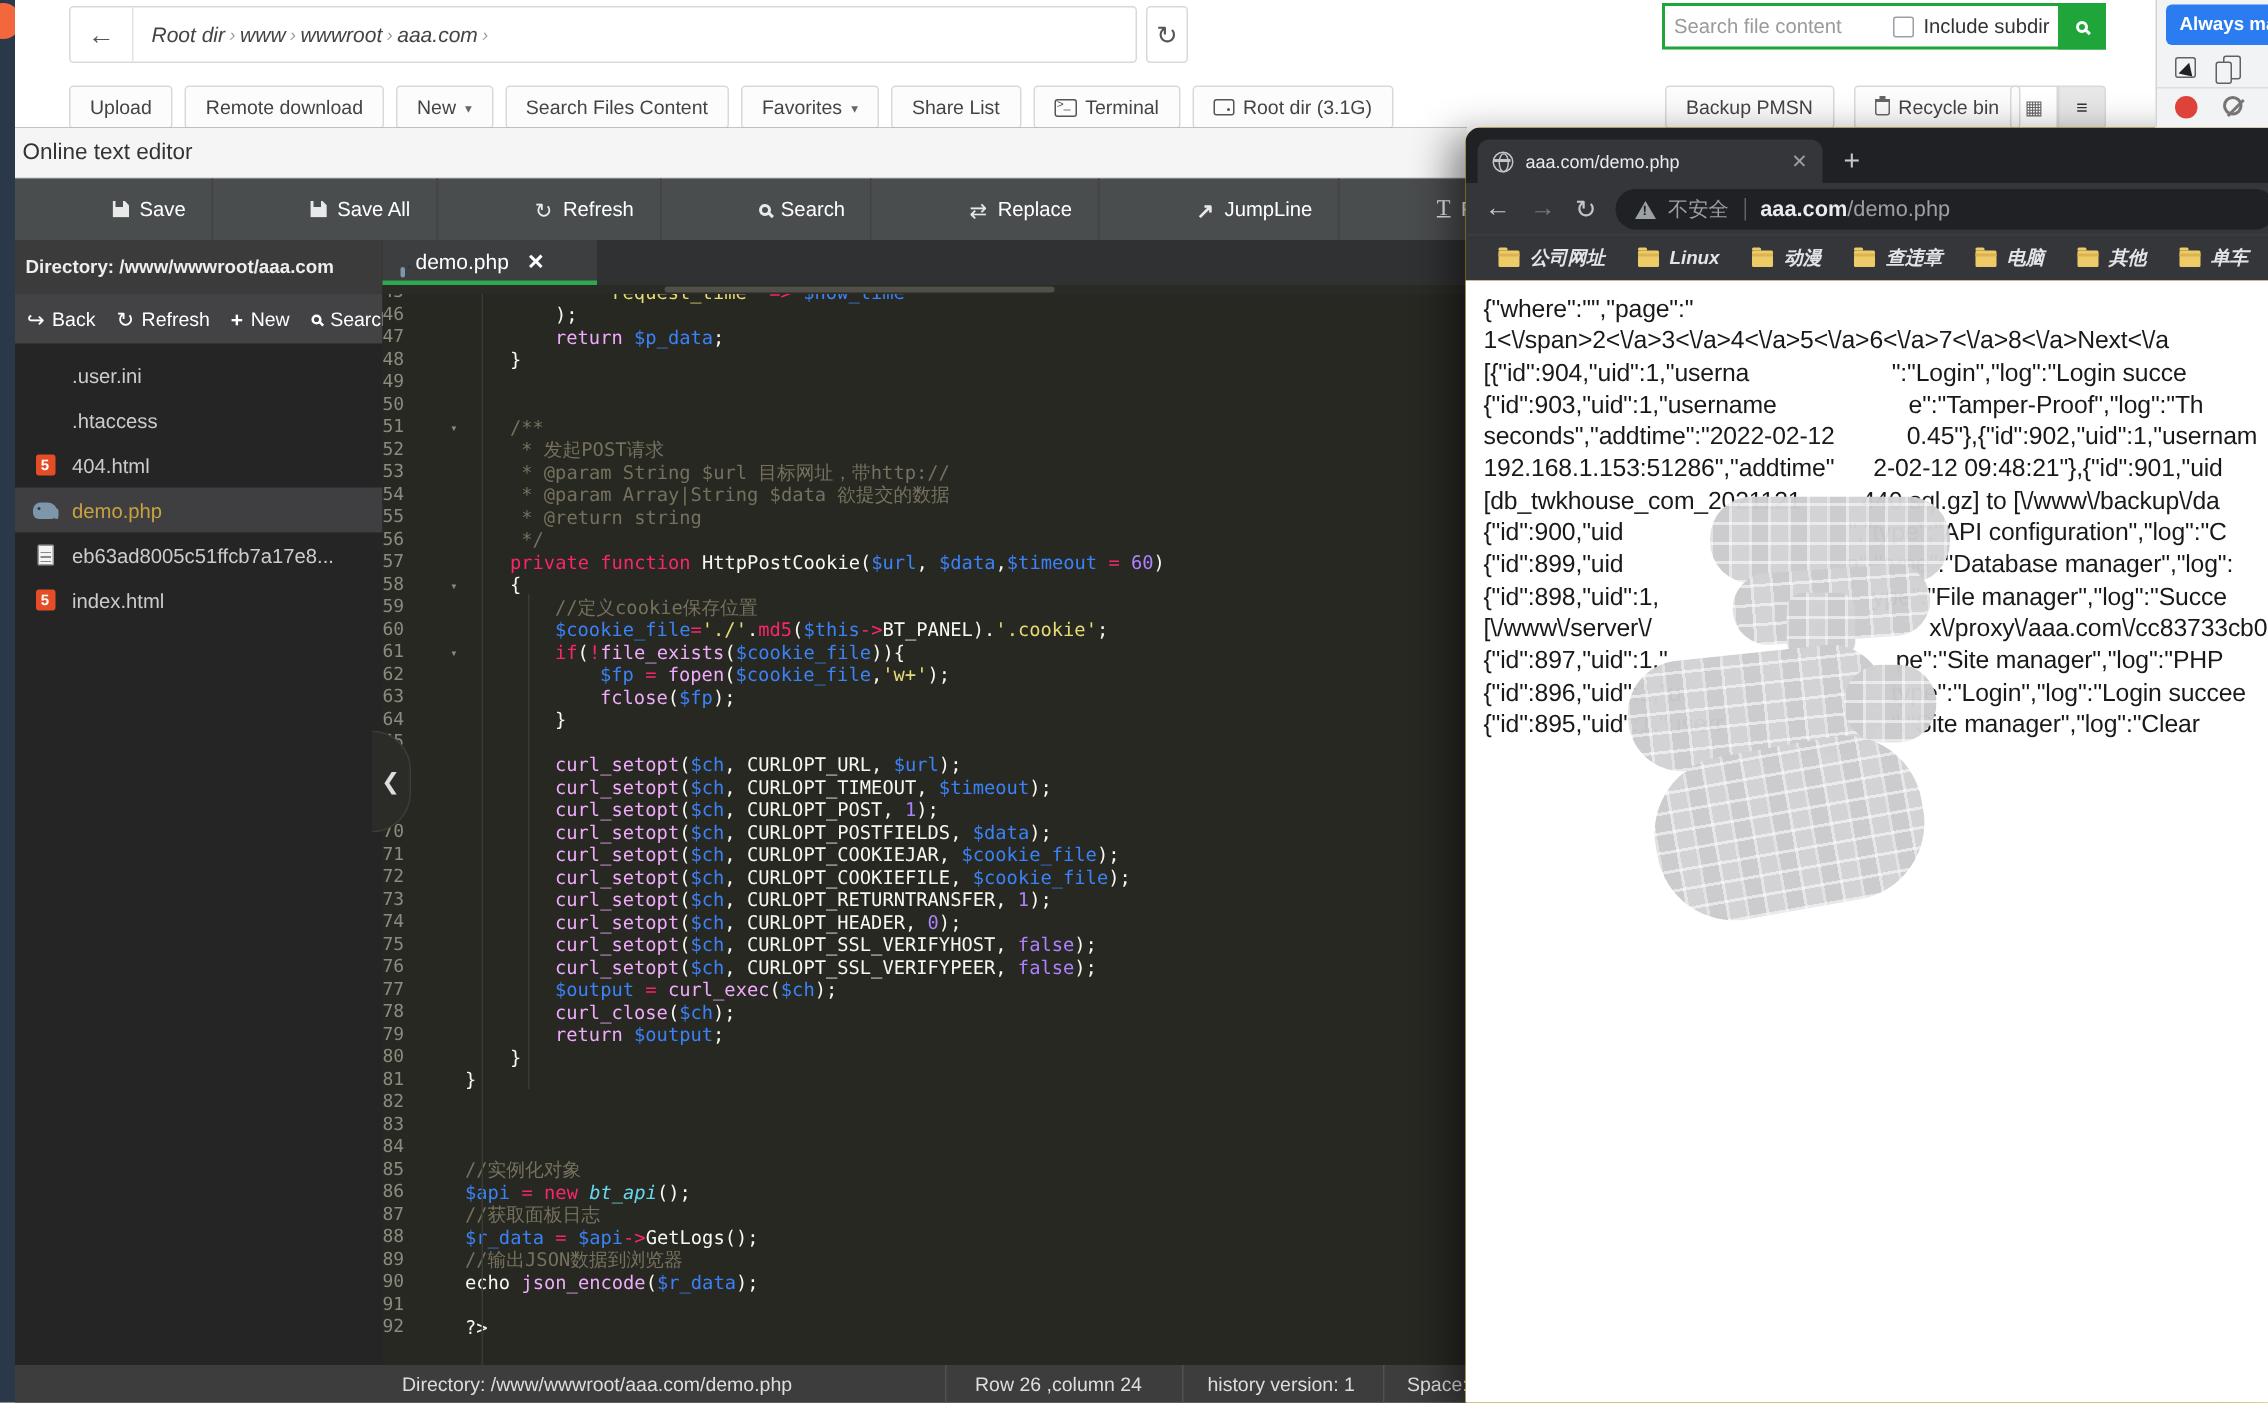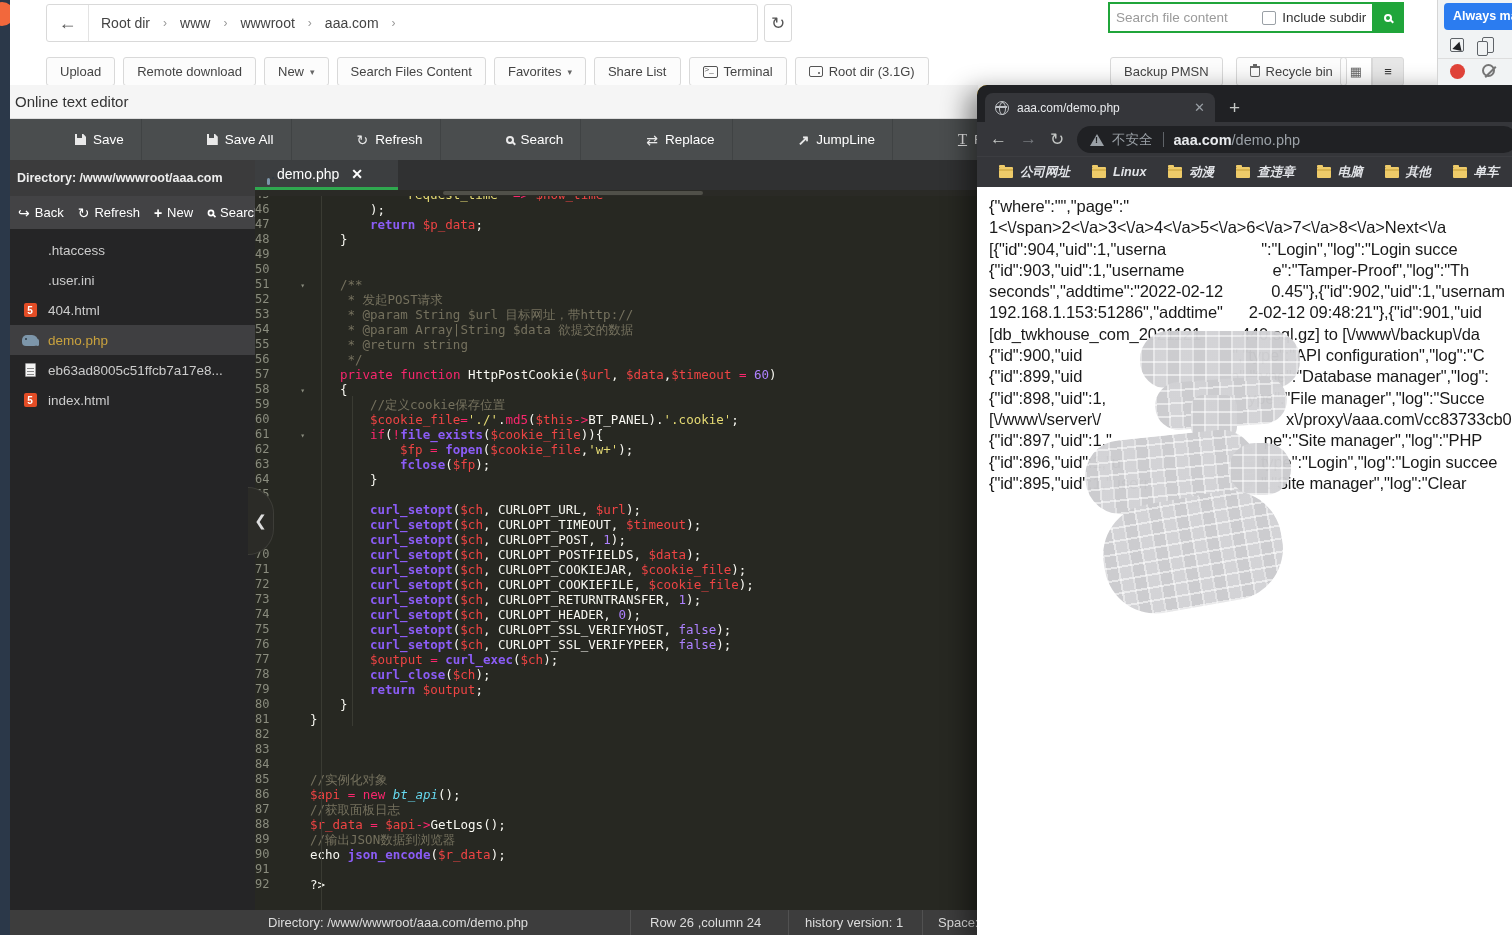--- a/index.html
+++ b/index.html
@@ -8,21 +8,21 @@
   .abs { position:absolute; }
 
   
   #fm { position:absolute; inset:0; background:#fff; }
   #left-strip { position:absolute; left:0; top:0; width:10px; height:935px; background:#2b3849; overflow:hidden; }
   #left-strip .logo { position:absolute; left:-10px; top:2px; width:24px; height:24px; border-radius:50%; background:#f2683c; }
 
   #crumb-row { position:absolute; left:0; top:0; width:1512px; height:55px; background:#fff; }
   #crumb-box { position:absolute; left:46px; top:4px; width:712px; height:38px; border:1px solid #d9d9d9; border-radius:3px; background:#fff; display:flex; align-items:center; }
   #crumb-back { width:42px; height:100%; border-right:1px solid #e3e3e3; display:flex; align-items:center; justify-content:center; color:#555; font-size:18px; cursor:default; }
-  #crumbs { display:flex; align-items:center; gap:13px; padding-left:12px; font-size:14px; color:#444; }
+  #crumbs { display:flex; align-items:center; gap:3px; padding-left:12px; font-size:14px; color:#444;font-style:italic; }
   #crumbs .sep { color:#999; font-size:12px; }
   #crumb-refresh { position:absolute; left:764px; top:4px; width:28px; height:38px; border:1px solid #d9d9d9; border-radius:3px; display:flex; align-items:center; justify-content:center; color:#555; font-size:17px; }
 
   #search-box { position:absolute; left:1108px; top:2px; width:296px; height:31px; border:2px solid #20a53a; display:flex; align-items:center; background:#fff; }
   #search-box input { border:0; outline:0; flex:1 1 auto; min-width:0; font-size:13.5px; padding:0 6px; color:#333; font-family:"Liberation Sans",sans-serif; }
   #search-box input::placeholder { color:#9a9a9a; }
   .chk { width:14px; height:14px; border:1px solid #9aa0a6; border-radius:2px; background:#fff; flex:0 0 auto; }
   #subdir-label { font-size:13.5px; color:#333; white-space:nowrap; padding:0 6px 0 6px; }
   #search-go { width:40px; height:31px; margin:-2px -2px -2px 0; background:#20a53a; display:flex; align-items:center; justify-content:center; }
 
@@ -94,23 +94,23 @@
   #ed-tab .close { font-weight:bold; font-size:14px; margin-left:4px; color:#fff; }
   #hscroll { position:absolute; left:245px; top:105px; width:723px; height:6px; background:#2a2a26; }
   #hscroll .thumb { position:absolute; left:188px; top:1px; width:260px; height:4px; background:#505049; border-radius:2px; }
 
   #code { position:absolute; left:245px; top:111px; width:723px; height:714px; background:#272822; overflow:hidden; }
   .cl { display:flex; height:15px; line-height:15px; font-family:"DejaVu Sans Mono",monospace; font-size:12.5px; white-space:pre; }
   .cl.clip { margin-top:-9px; }
   .ln { width:50px; flex:0 0 50px; text-align:left; padding-right:10px; color:#8a8c7e; font-size:12px; position:relative; }
   .ln .fold { position:absolute; right:0px; top:1px; font-size:8px; color:#8a8c7e; }
   .ct { padding-left:5px; }
-  .tok-w { color:#f8f8f2; } .tok-p { color:#f9266d; } .tok-g { color:#ef4444; }
+  .tok-w { color:#f8f8f2; } .tok-p { color:#f9266d; } .tok-g { color:#3b82f6; }
   .tok-y { color:#e6db74; } .tok-u { color:#ae81ff; } .tok-c { color:#75715e; }
-  .tok-b { color:#8b5cf6;font-weight:bold; } .tok-i { color:#66d9ef; font-style:italic; }
+  .tok-b { color:#f0abfc; } .tok-i { color:#66d9ef; font-style:italic; }
   .guide { position:absolute; width:1px; background:#3a3b33; }
 
   
   #ed-status { position:absolute; left:0; top:825px; width:968px; height:25px; background:#3d3d3d; color:#ddd; font-size:13px; line-height:25px; }
   #ed-status .seg { position:absolute; top:0; white-space:nowrap; }
   #ed-status .div { position:absolute; top:0; width:1px; height:25px; background:#515151; }
 
   
   #browser { position:absolute; left:977px; top:85px; width:535px; height:850px; z-index:30; background:#eab308; border-top-left-radius:10px; box-shadow:-10px 6px 26px rgba(0,0,0,.45); overflow:hidden; }
   #b-tabstrip { position:absolute; left:0; top:0; width:100%; height:37px; background:#202124; }
@@ -296,25 +296,25 @@
           <span>New</span>
         </div>
         <div class="side-act">
           <span class="lens" style="color: rgb(255, 255, 255); transform: scale(0.85);"></span>
           <span>Search</span>
         </div>
       </div>
     <div id="file-list">
         <div class="file-row">
           <span class="fic"></span>
-          <span>.htaccess</span>
+          <span>.user.ini</span>
         </div>
         <div class="file-row">
           <span class="fic"></span>
-          <span>.user.ini</span>
+          <span>.htaccess</span>
         </div>
         <div class="file-row">
           <span class="fic">
             <span class="ic-html5">5</span>
           </span>
           <span>404.html</span>
         </div>
         <div class="file-row active">
           <span class="fic">
             <span class="ic-php"></span>

